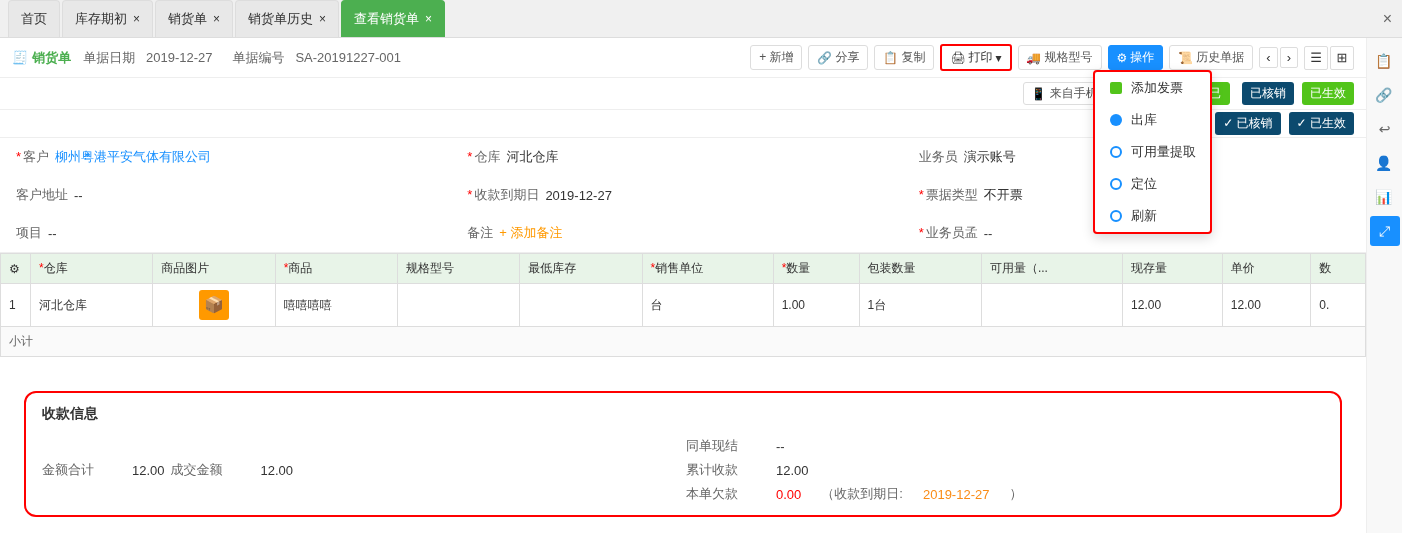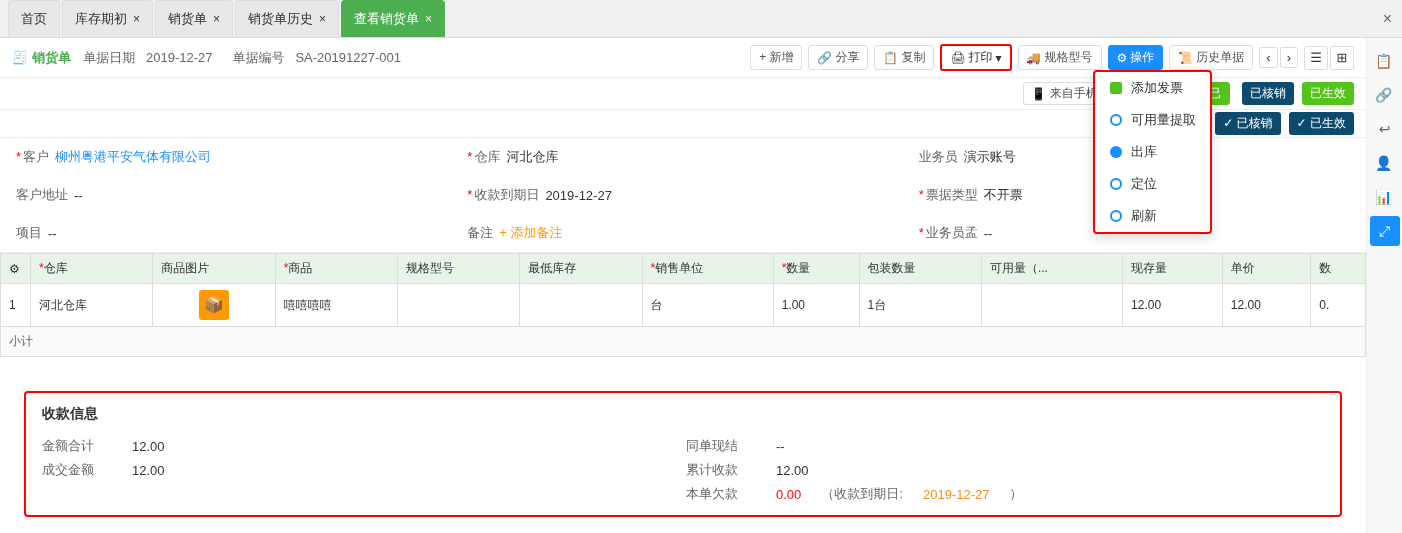--- a/index.html
+++ b/index.html
@@ -76,21 +76,21 @@
       white-space: nowrap; font-weight: normal; color: #333; text-align: left;
     }
     .data-table td { padding: 6px 8px; border: 1px solid #ddd; white-space: nowrap; }
     .data-table tr:nth-child(even) td { background: #fafafa; }
     .data-table .subtotal td { background: #f0f8f0; color: #666; }
     .gear-col { width: 30px; text-align: center; }
 
     
     .bottom-info {
       border: 2px solid red; margin: 8px 12px; padding: 12px 16px;
-      border-radius: 4px; display: grid; grid-template-columns: 1fr 1fr;
+      border-radius: 12px; display: grid; grid-template-columns: 1fr 1fr;
       gap: 6px; flex-shrink: 0;
     }
     .info-title { font-weight: bold; font-size: 14px; margin-bottom: 8px; grid-column: 1/-1; }
     .info-row { display: flex; gap: 20px; align-items: center; }
     .info-label { color: #666; width: 70px; }
     .info-val { color: #333; }
     .info-val.red { color: red; }
 
     
     .dropdown-overlay {
@@ -311,21 +311,21 @@
           <tr class="subtotal">
             <td colspan="13">小计</td>
           </tr>
         </tbody>
       </table>
     </div>
 
     <div style="padding: 0 12px 8px; flex-shrink:0;">
       <div class="bottom-info">
         <div class="info-title">收款信息</div>
-        <div style="display:flex;flex-direction:column;gap:6px;">
+        <div style="display:flex;flex-direction:row;gap:6px;">
           <div class="info-row">
             <span class="info-label">金额合计</span>
             <span class="info-val">12.00</span>
           </div>
           <div class="info-row">
             <span class="info-label">成交金额</span>
             <span class="info-val">12.00</span>
           </div>
         </div>
         <div style="display:flex;flex-direction:column;gap:6px;">
@@ -351,29 +351,29 @@
 
   <div class="dropdown-overlay">
     <div class="dropdown-item">
       <span class="dropdown-icon">
         <span class="icon-square"></span>
       </span>
       <span>添加发票</span>
     </div>
     <div class="dropdown-item">
       <span class="dropdown-icon">
+        <span class="icon-circle-blue"></span>
+      </span>
+      <span>出库</span>
+    </div>
+    <div class="dropdown-item">
+      <span class="dropdown-icon">
         <span class="icon-circle-outline"></span>
       </span>
       <span>可用量提取</span>
-    </div>
-    <div class="dropdown-item">
-      <span class="dropdown-icon">
-        <span class="icon-circle-blue"></span>
-      </span>
-      <span>出库</span>
     </div>
     <div class="dropdown-item">
       <span class="dropdown-icon">
         <span class="icon-circle-outline"></span>
       </span>
       <span>定位</span>
     </div>
     <div class="dropdown-item">
       <span class="dropdown-icon">
         <span class="icon-circle-outline"></span>

